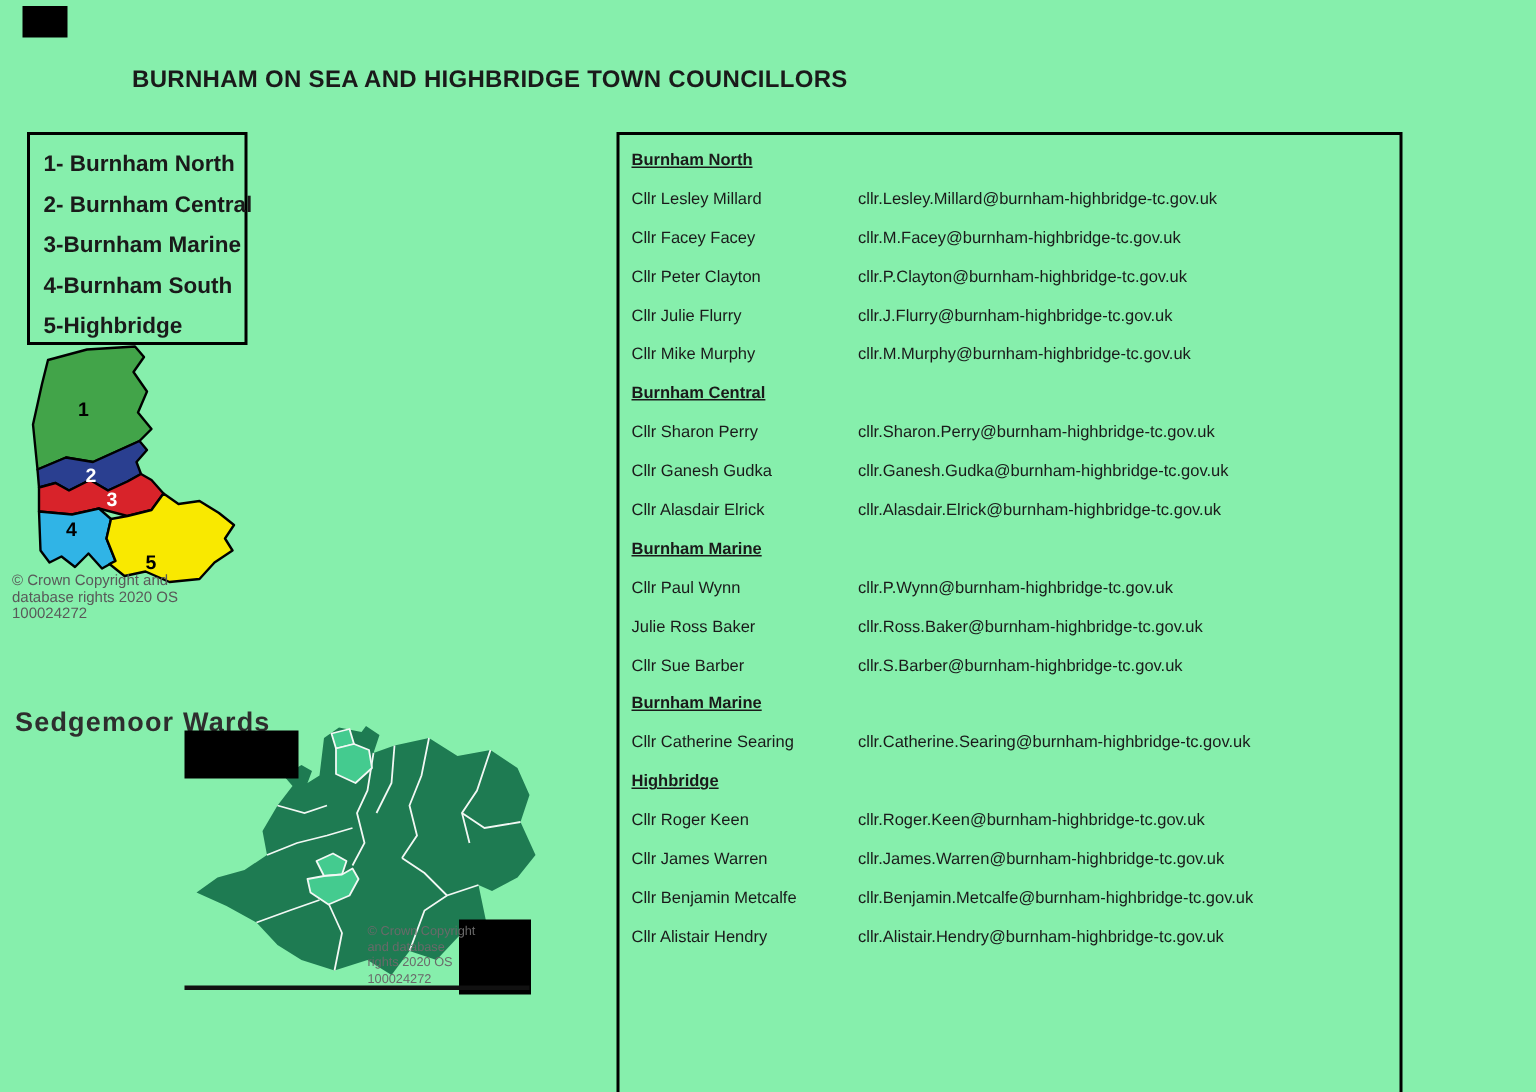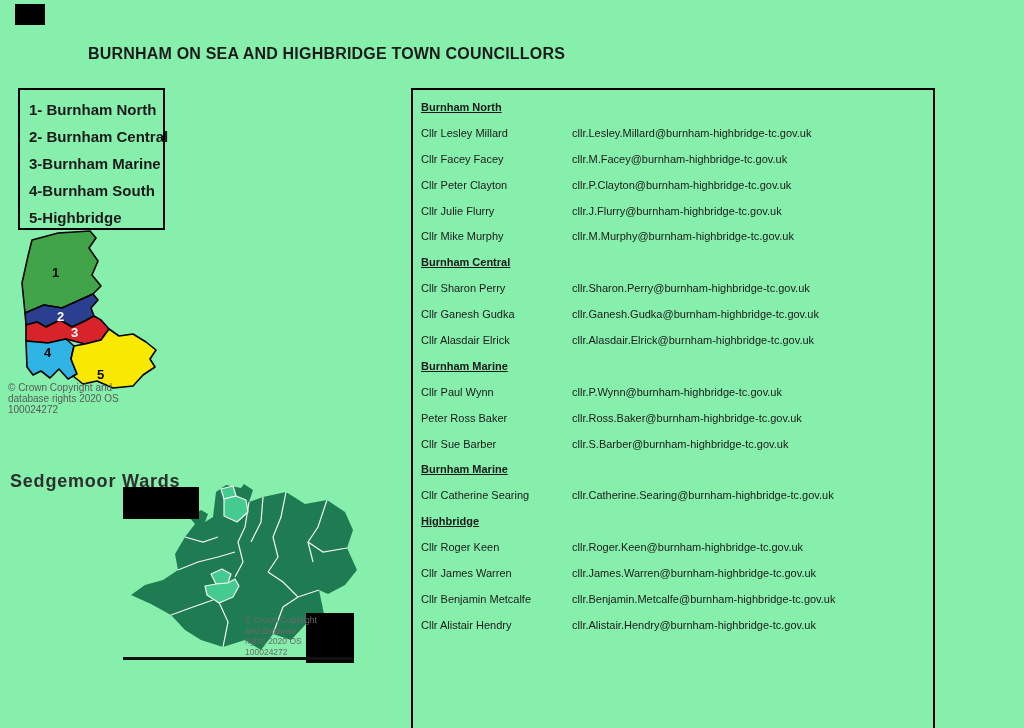--- a/index.html
+++ b/index.html
@@ -154,21 +154,21 @@
         <div class="row">
           <span class="name">Cllr Alasdair Elrick</span>
           <span class="email">cllr.Alasdair.Elrick@burnham-highbridge-tc.gov.uk</span>
         </div>
         <div class="ward-header">Burnham Marine</div>
         <div class="row">
           <span class="name">Cllr Paul Wynn</span>
           <span class="email">cllr.P.Wynn@burnham-highbridge-tc.gov.uk</span>
         </div>
         <div class="row">
-          <span class="name">Peter Ross Baker</span>
+          <span class="name">Julie Ross Baker</span>
           <span class="email">cllr.Ross.Baker@burnham-highbridge-tc.gov.uk</span>
         </div>
         <div class="row">
           <span class="name">Cllr Sue Barber</span>
           <span class="email">cllr.S.Barber@burnham-highbridge-tc.gov.uk</span>
         </div>
         <div class="ward-header">Burnham Marine</div>
         <div class="row">
           <span class="name">Cllr Catherine Searing</span>
           <span class="email">cllr.Catherine.Searing@burnham-highbridge-tc.gov.uk</span>

